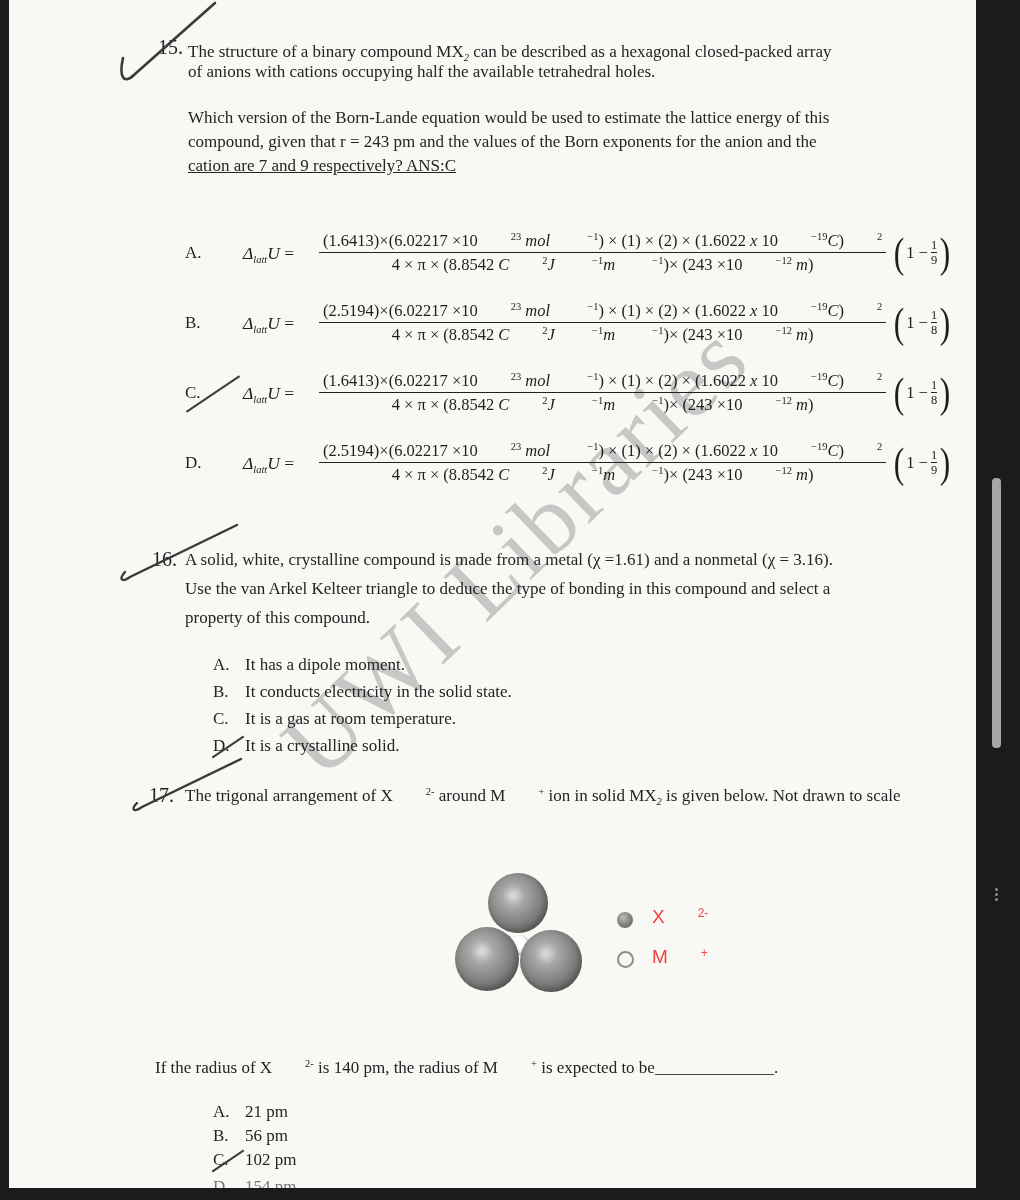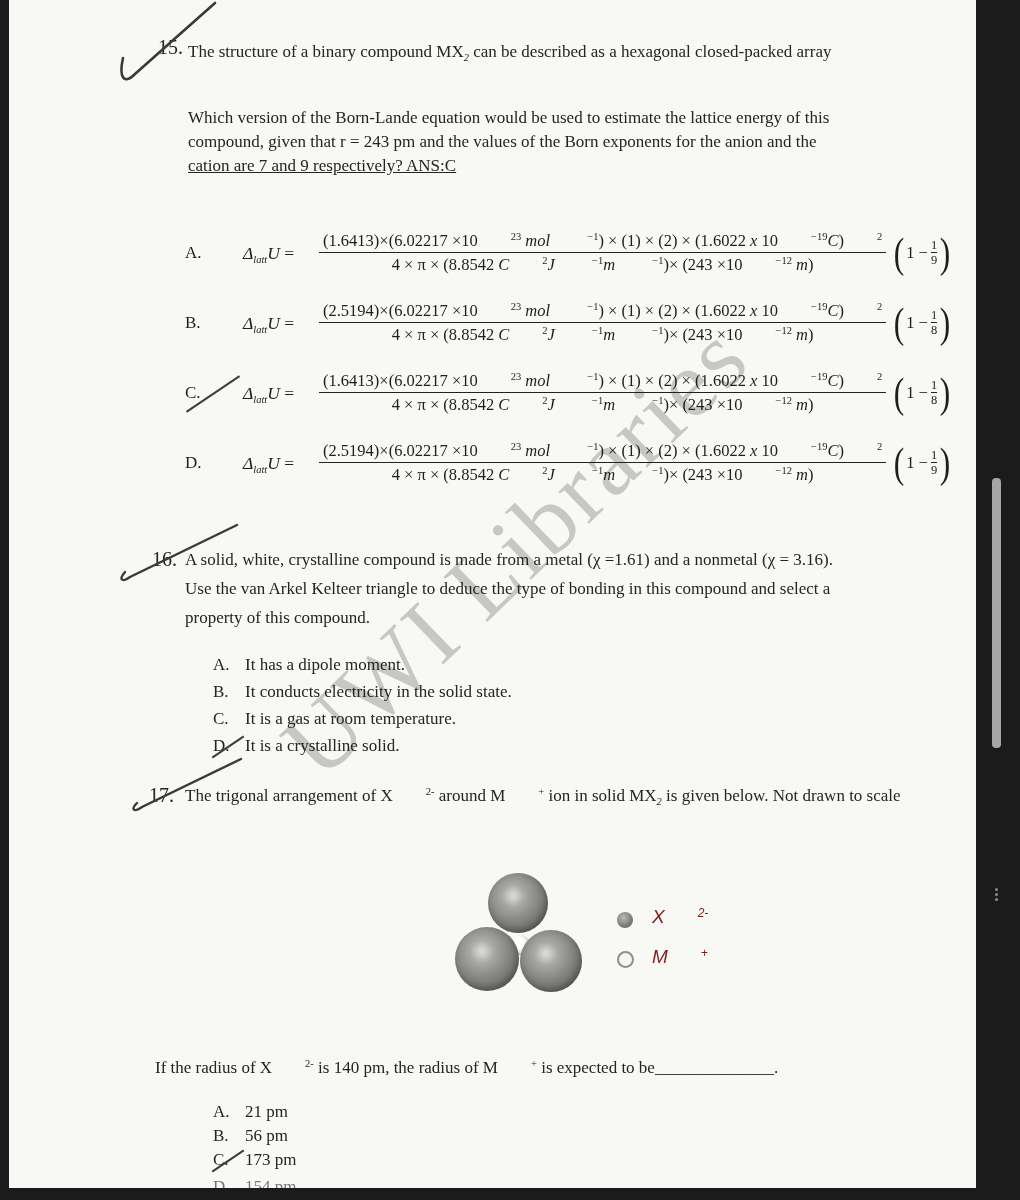--- a/index.html
+++ b/index.html
@@ -57,21 +57,21 @@
   
   .figure{position:absolute;left:440px;top:865px;width:240px;height:150px;}
   .sphere{position:absolute;border-radius:50%;
     background:radial-gradient(circle at 42% 38%, #d6d6d4 0 4%, #a8a8a6 22%, #8b8b89 45%, #6e6e6c 72%, #5f5f5d 100%);
     box-shadow:inset -2px -3px 6px rgba(0,0,0,0.25);}
   .sphere.small{background:radial-gradient(circle at 42% 38%, #ffffff 0 30%, #e3e3e1 60%, #bdbdbb 100%);
     box-shadow:inset -1px -1px 2px rgba(0,0,0,0.25);}
   .legend-swatch{position:absolute;border-radius:50%;}
   .legend-swatch.filled{background:radial-gradient(circle at 40% 35%, #b9b9b7, #7a7a78 60%, #5d5d5b);}
   .legend-swatch.open{background:#f6f6f4;border:2px solid #8e8e8c;box-sizing:border-box;}
-  .legend-label{position:absolute;font-family:"Liberation Sans", sans-serif;font-size:19px;color:#7f1d1d;font-style:italic;}
+  .legend-label{position:absolute;font-family:"Liberation Sans", sans-serif;font-size:19px;color:#ef4444;}
   .legend-label sup{font-size:12px;top:-6px;}
 
   
   .pen-svg{position:absolute;left:0;top:0;width:967px;height:1188px;pointer-events:none;}
 
   
   .scroll-thumb{position:absolute;left:992px;top:478px;width:9px;height:270px;
     background:var(--c-scrollthumb,#a6a6a4);border-radius:4px;}
   .scroll-dots{position:absolute;left:995px;top:888px;width:3px;height:3px;border-radius:50%;
     background:#8a8a88;box-shadow:0 5px 0 #8a8a88,0 10px 0 #8a8a88;}
@@ -81,20 +81,21 @@
 </style>
 </head>
 <body>
 
 <div class="page">
 
   <div class="watermark">UWI Libraries</div>
 
   <span class="abs qnum" style="left:149px;top:36px;">15.</span>
   <div class="abs qline" style="left:179px;top:40px;">The structure of a binary compound MX<sub>2</sub> can be described as a hexagonal closed-packed array</div>
+  <div class="abs qline" style="left:179px;top:60px;">of anions with cations occupying half the available tetrahedral holes.</div>
 
   <div class="abs qline" style="left:179px;top:106px;">Which version of the Born-Lande equation would be used to estimate the lattice energy of this</div>
   <div class="abs qline" style="left:179px;top:130px;">compound, given that r = 243 pm and the values of the Born exponents for the anion and the</div>
   <div class="abs qline" style="left:179px;top:154px;text-decoration:underline;">cation are 7 and 9 respectively? ANS:C</div>
 
   <div class="eq-row" style="top:220px;">
     <span class="opt-letter">A.</span>
     <span class="eq-lead"><span class="it">Δ</span><sub>latt</sub><span class="it">U</span> =</span>
     <span class="frac">
       <span class="num">(1.6413)×(6.02217 ×10<sup>23</sup> <span class="it">mol</span> <sup>−1</sup>) × (1) × (2) × (1.6022 <span class="it">x</span> 10<sup>−19</sup><span class="it">C</span>)<sup>2</sup></span>
@@ -207,21 +208,21 @@
   <div class="opt-row" style="left:204px;top:1101px;">
     <span class="letter">A.</span>
     <span>21 pm</span>
   </div>
   <div class="opt-row" style="left:204px;top:1125px;">
     <span class="letter">B.</span>
     <span>56 pm</span>
   </div>
   <div class="opt-row" style="left:204px;top:1149px;">
     <span class="letter struck">C.</span>
-    <span>173 pm</span>
+    <span>102 pm</span>
   </div>
   <div class="opt-row faded" style="left:204px;top:1176px;">
     <span class="letter">D.</span>
     <span>154 pm</span>
   </div>
 
   <svg class="pen-svg">
     <path d="M114,58 C110,76 114,86 126,74 C142,60 182,24 206,3" fill="none" stroke="#3a3a3a" stroke-width="2.6" stroke-linecap="round"></path>
     <path d="M116,572 C110,579 112,583 121,577 L228,525" fill="none" stroke="#3a3a3a" stroke-width="2.4" stroke-linecap="round"></path>
     <path d="M128,803 C122,809 124,813 133,807 L232,759" fill="none" stroke="#3a3a3a" stroke-width="2.4" stroke-linecap="round"></path>

